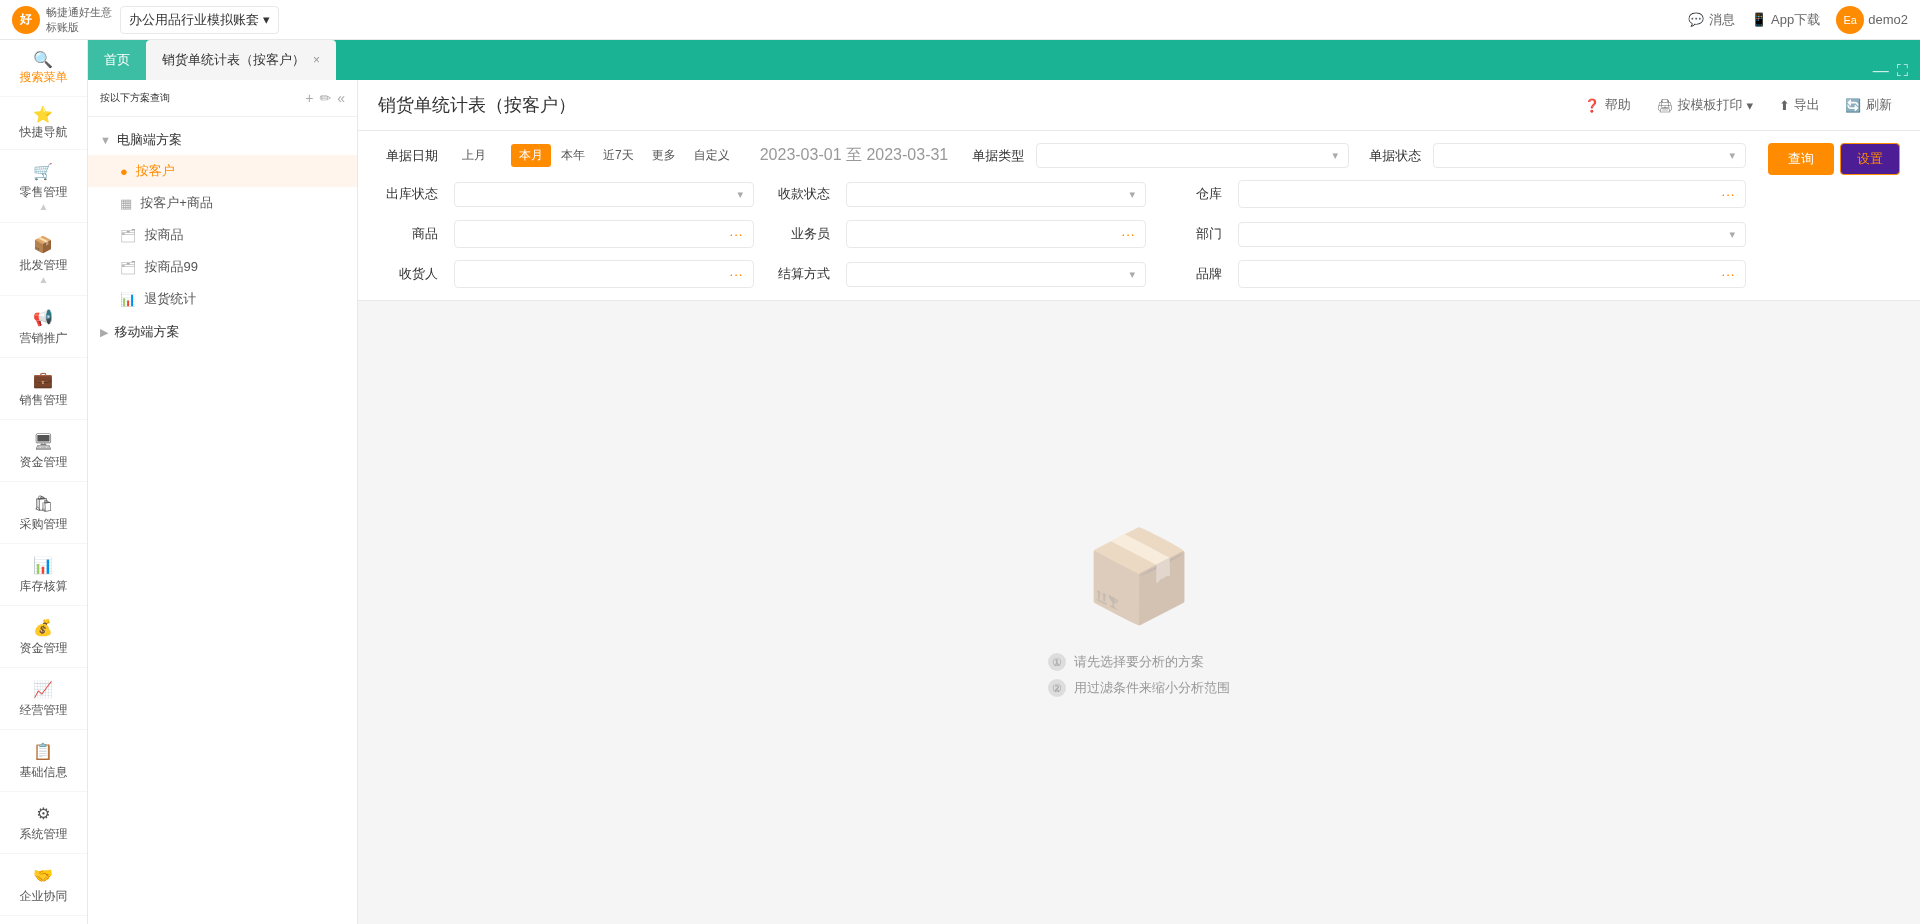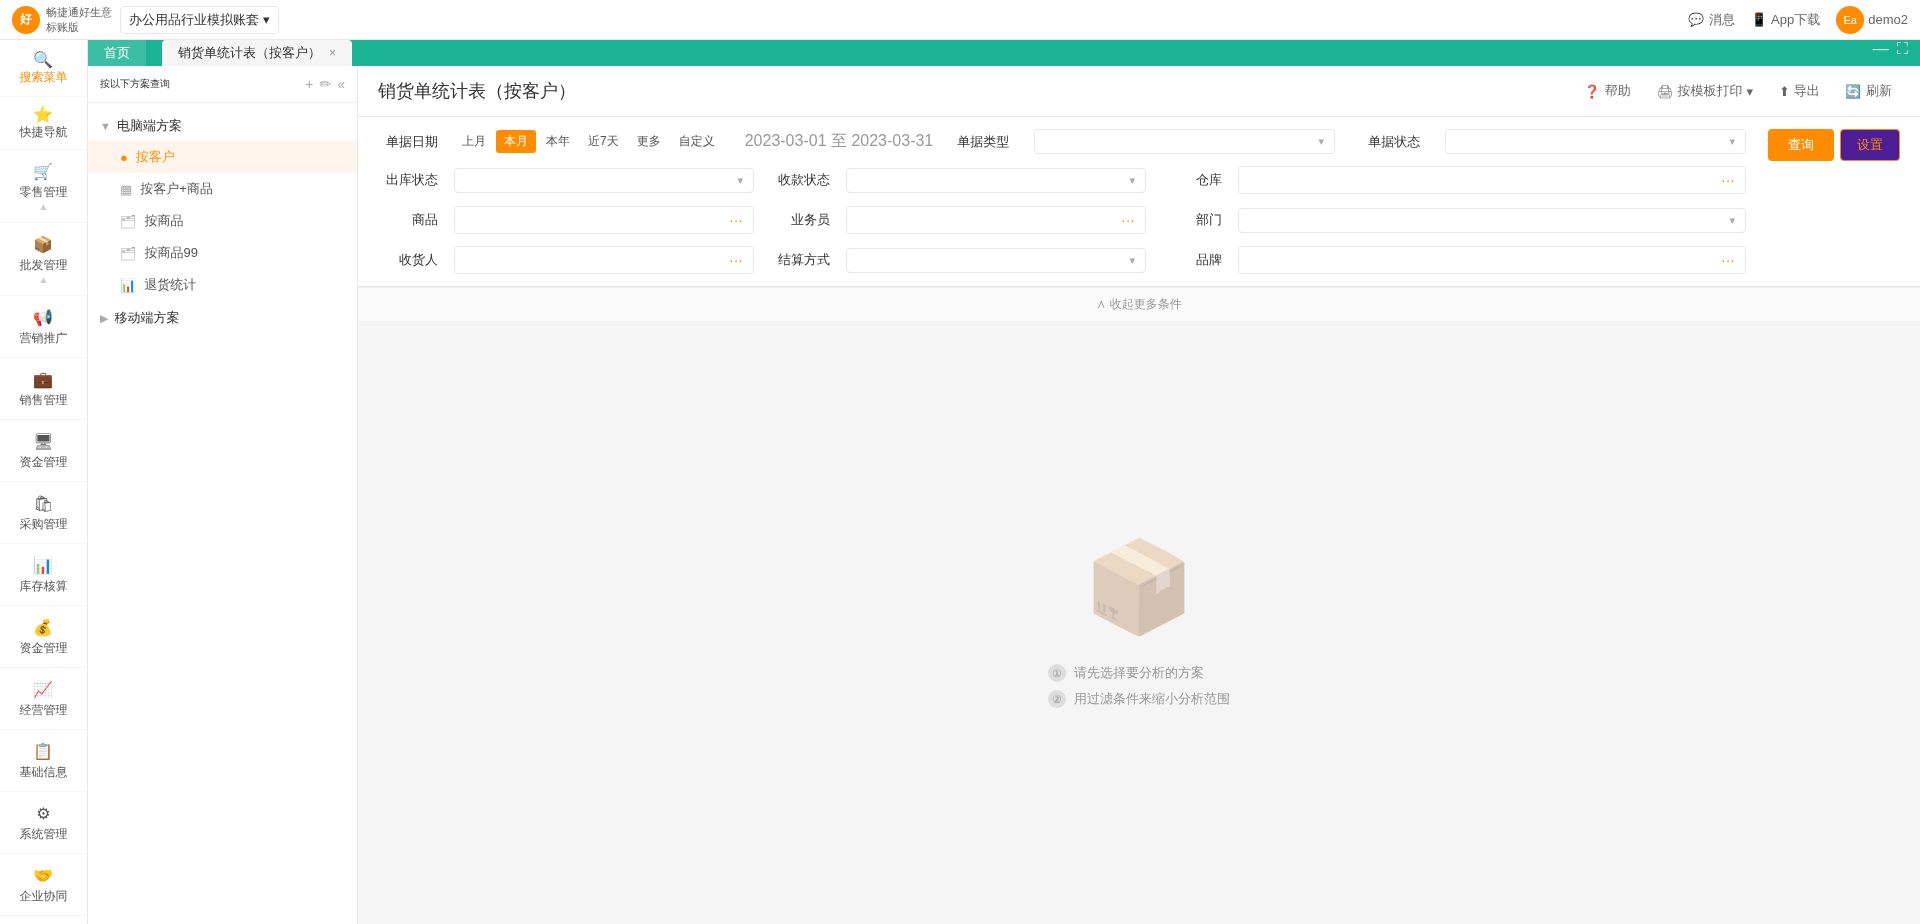--- a/index.html
+++ b/index.html
@@ -49,27 +49,27 @@
     }
     .sidebar-item-icon { font-size: 16px; margin-bottom: 3px; }
     .sidebar-search { padding: 10px 4px; text-align: center; font-size: 12px; color: #ff8c00; cursor: pointer; border-bottom: 1px solid #f5f5f5; }
     .sidebar-nav { padding: 8px 4px; text-align: center; font-size: 12px; color: #555; cursor: pointer; border-bottom: 1px solid #f5f5f5; }
 
     
     .content-area { flex: 1; display: flex; flex-direction: column; overflow: hidden; }
 
     
     .tab-bar {
-      height: 26px;
+      height: 40px;
       background: #1ab394;
       display: flex;
-      align-items: flex-start;
+      align-items: flex-end;
       padding: 0 0 0 0;
       flex-shrink: 0;
-      gap: 16px;
+      gap: 0;
     }
     .tab-item {
       height: 100%;
       display: flex;
       align-items: center;
       padding: 0 16px;
       font-size: 13px;
       cursor: pointer;
       color: rgba(255,255,255,0.85);
       position: relative;
@@ -165,21 +165,21 @@
     .filter-row:last-child { margin-bottom: 0; }
     .filter-label { font-size: 13px; color: #333; white-space: nowrap; min-width: 60px; text-align: right; }
     .date-tabs { display: flex; align-items: center; gap: 2px; }
     .date-tab {
       padding: 3px 8px;
       font-size: 12px;
       color: #555;
       cursor: pointer;
       border-radius: 3px;
     }
-    .date-tab.active { background: #ff8c00; color: white; border-radius: 3px; }
+    .date-tab.active { background: #ff8c00; color: white; border-radius: 3px; margin-left: 15px; }
     .date-range { font-size: 16px; color: #999; margin-left: 20px; }
     .filter-select {
       border: 1px solid #e8e8e8;
       border-radius: 4px;
       padding: 5px 10px;
       font-size: 13px;
       color: #333;
       background: #fff;
       cursor: pointer;
       display: flex;
@@ -441,21 +441,21 @@
                 <span class="filter-label">单据日期</span>
                 <div class="date-tabs">
                   <span class="date-tab">上月</span>
                   <span class="date-tab active">本月</span>
                   <span class="date-tab">本年</span>
                   <span class="date-tab">近7天</span>
                   <span class="date-tab">更多</span>
                   <span class="date-tab">自定义</span>
                   <span class="date-range">2023-03-01 至 2023-03-31</span>
                 </div>
-                <div style="flex:1;display:flex;align-items:center;gap:25px;">
+                <div style="flex:1;display:flex;align-items:center;gap:12px;">
                   <span class="filter-label">单据类型</span>
                   <div class="filter-select filter-select-wide" style="flex:1;">
                     <span></span>
                     <span class="select-arrow">▾</span>
                   </div>
                   <span class="filter-label">单据状态</span>
                   <div class="filter-select" style="flex:1;">
                     <span></span>
                     <span class="select-arrow">▾</span>
                   </div>
@@ -517,24 +517,20 @@
               </div>
             </div>
 
             <div class="action-column">
               <button class="btn-query">查询</button>
               <button class="btn-settings">设置</button>
             </div>
           </div>
         </div>
 
-        <div class="collapse-bar">
-          <span>∧ </span>
-          <span>收起更多条件</span>
-        </div>
 
         <div class="empty-state">
           <div style="font-size:90px;opacity:0.35;margin-bottom:20px;">📦</div>
           <div class="empty-tips">
             <div class="empty-tip-item">
               <div class="tip-num">①</div>
               <span>请先选择要分析的方案</span>
             </div>
             <div class="empty-tip-item">
               <div class="tip-num">②</div>

